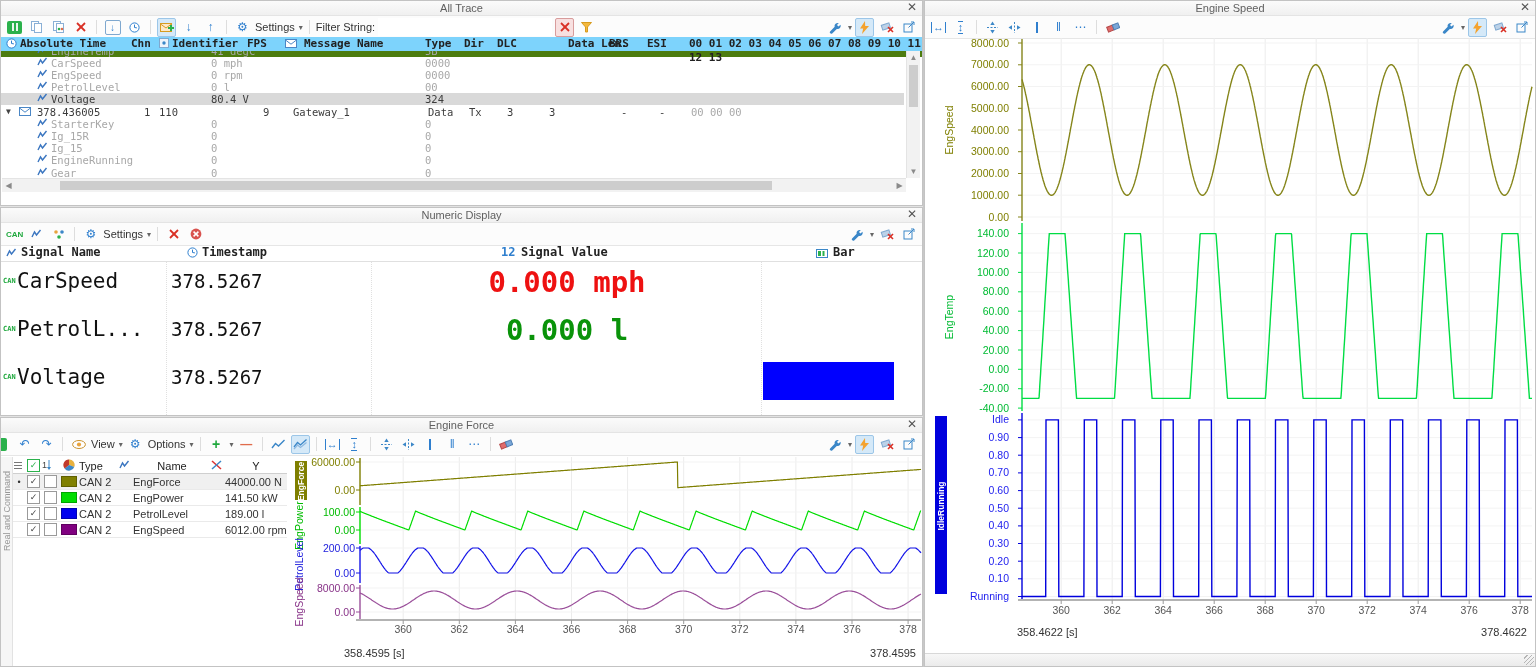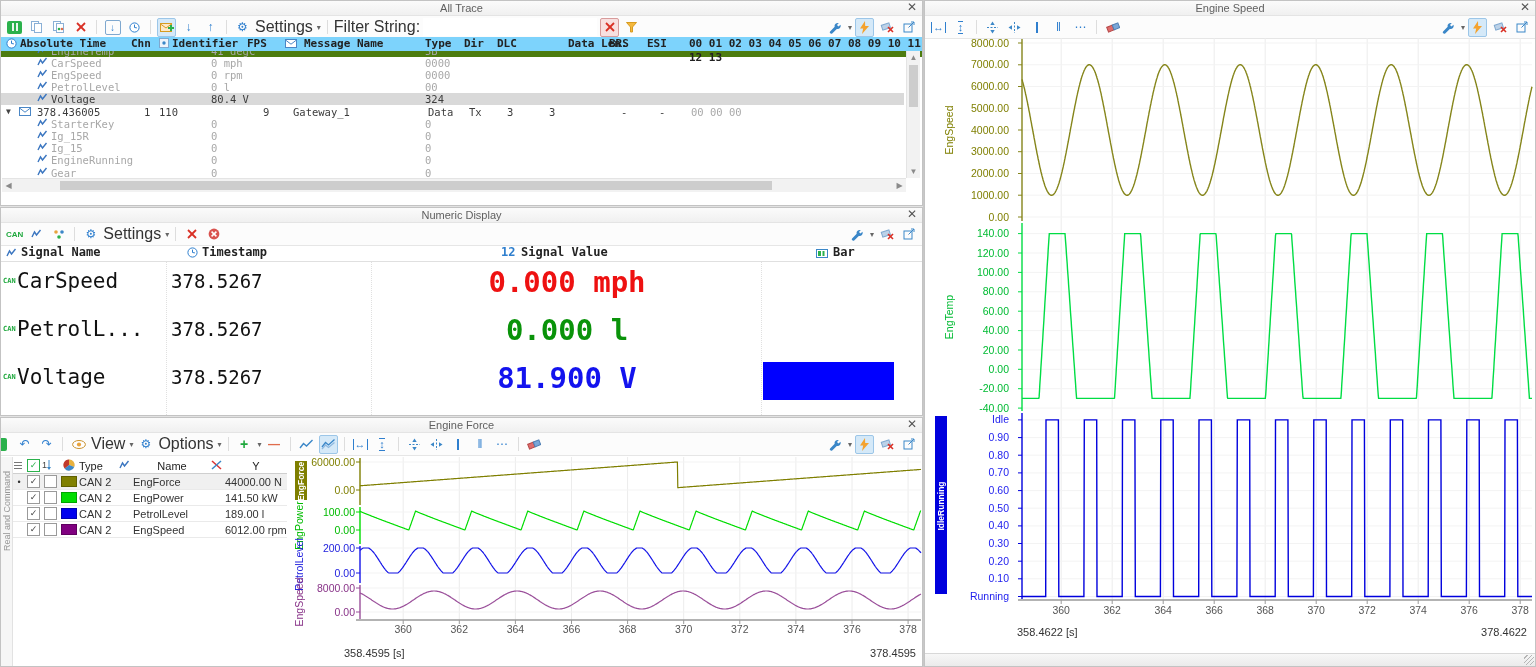--- a/index.html
+++ b/index.html
@@ -9,21 +9,21 @@
   .titlebar{height:14px;background:linear-gradient(#fbfbfb,#f0f0f0);border-bottom:1px solid #e4e4e4;
             display:flex;align-items:center;justify-content:center;color:#5f5f5f;font-size:11px;position:relative;}
   .closex{position:absolute;right:5px;top:0;color:#555;font-size:12px;line-height:13px;cursor:default;}
   .toolbar{height:22px;background:#fcfcfc;border-bottom:1px solid #e6e6e6;display:flex;align-items:center;
            padding:0 4px;gap:3px;}
   .ic{min-width:17px;height:17px;display:inline-flex;align-items:center;justify-content:center;
       font-size:12px;border:1px solid transparent;border-radius:2px;}
   .ic.hl{background:#d5e9f8;border:1px solid #9cc6e8;}
   .ic.warm{background:#f8e0e0;border:1px solid #d89c9c;}
   .sep{width:1px;height:14px;background:#ddd;margin:0 3px;}
-  .tlabel{color:#333;font-size:16px;}
+  .tlabel{color:#333;font-size:11px;}
   .caret{font-size:8px;color:#666;margin-left:1px;}
   .blue{color:#2f7fce;} .green{color:#1fa83d;}
   .mono{font-family:"DejaVu Sans Mono","Liberation Mono",monospace;}
   .pausebtn{width:15px;height:13px;background:#2bb14c;border-radius:2px;display:inline-flex;gap:2px;
             align-items:center;justify-content:center;}
   .pausebtn i{display:block;width:2px;height:8px;background:#eaf7ee;}
   .boxarrow{width:14px;height:13px;border:1px solid #7fa8cf;border-radius:2px;color:#2f7fce;
             font-size:10px;display:inline-flex;align-items:center;justify-content:center;}
   
   .thead{position:absolute;left:0;right:0;top:36px;height:14px;background:#7dd3fc;border-bottom:6px solid #4d7c0f;
@@ -345,21 +345,20 @@
         <div class="nrow mono" style="top: 48px;">
           <span class="canbadge">CAN</span>
           <span class="nname">PetrolL...</span>
           <span class="nts">378.5267</span>
           <span class="nval" style="color:#0a930a;">0.000 l</span>
         </div>
         <div class="nrow mono" style="top: 96px;">
           <span class="canbadge">CAN</span>
           <span class="nname">Voltage</span>
           <span class="nts">378.5267</span>
-          <span class="nval" style="color:#1313ee;">81.900 V</span>
           <span class="nbar" style="background:#0000ff;"></span>
         </div>
       </div>
   </div>
 
   <div class="panel" id="force-panel" style="left:0;top:417px;width:923px;height:250px;">
     <div class="titlebar">
       <span>Engine Force</span>
       <span class="closex">✕</span>
     </div>

